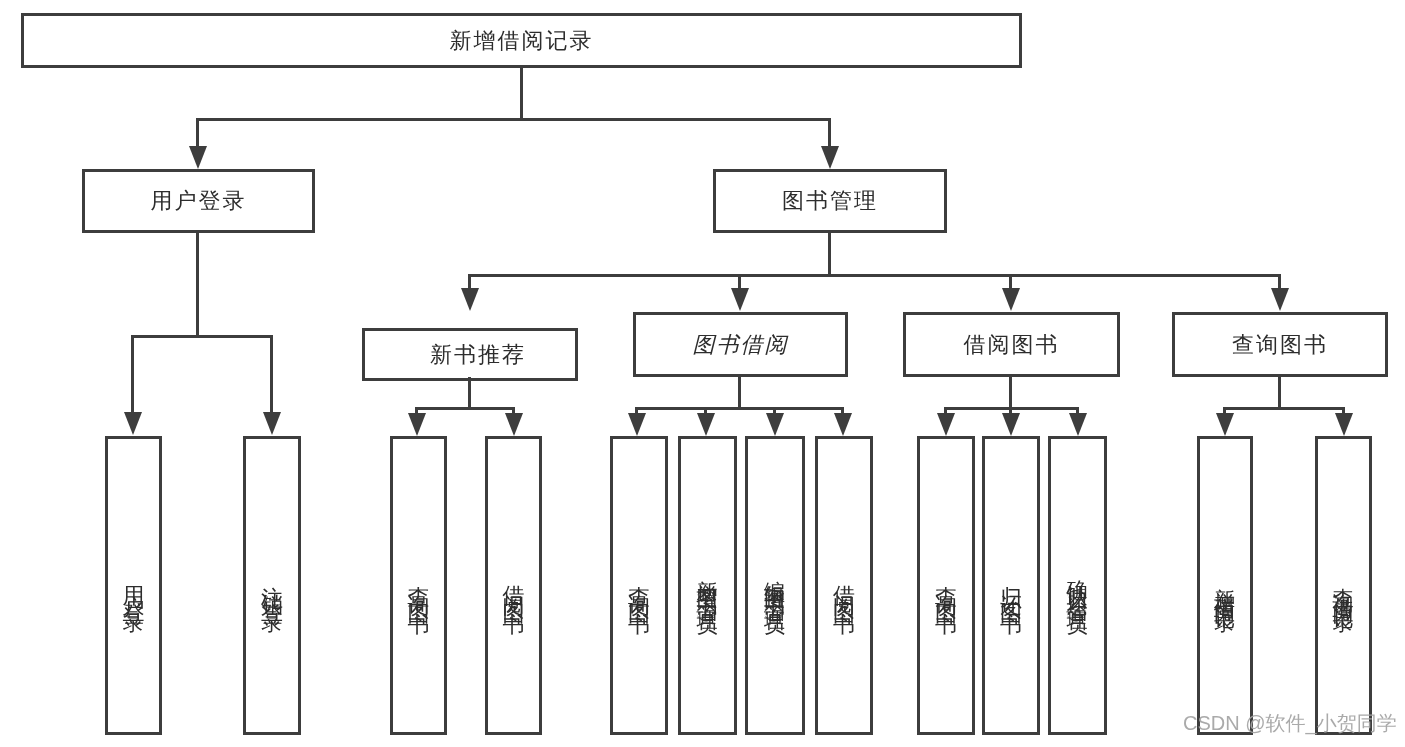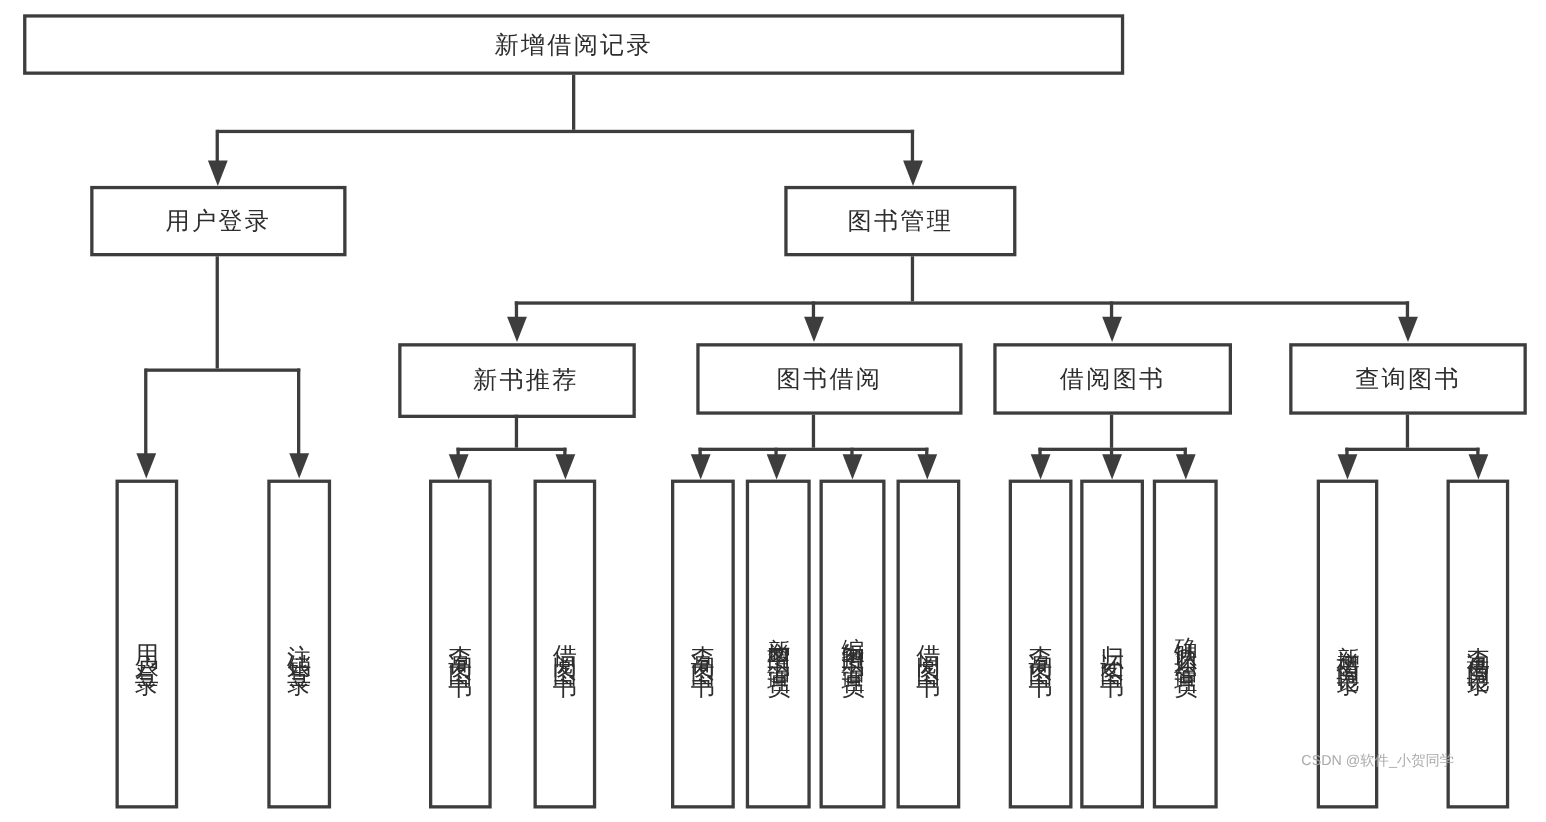--- a/index.html
+++ b/index.html
@@ -20,44 +20,44 @@
   .vnode.long{letter-spacing:5px;font-size:21px;}
   .hline,.vline{position:absolute;background:#3d3d3d;}
   .hline{height:3px;}
   .vline{width:3px;}
   .arrow{
     position:absolute;width:0;height:0;
     border-left:9px solid transparent;border-right:9px solid transparent;
     border-top:23px solid #3d3d3d;
   }
   .watermark{
-    position:absolute;left:1183px;top:682px;width:222px;
-    color:rgba(163,163,163,0.92);font-size:13px;white-space:nowrap;z-index:5;
+    position:absolute;left:1183px;top:710px;width:222px;
+    color:rgba(163,163,163,0.92);font-size:20px;white-space:nowrap;z-index:5;
   }
 </style>
 </head>
 <body>
 
 <div class="canvas">
 
   <div class="node" style="left:21px;top:13px;width:1001px;height:55px;">
     <span>新增借阅记录</span>
   </div>
 
   <div class="node" style="left:82px;top:169px;width:233px;height:64px;">
     <span>用户登录</span>
   </div>
-  <div class="node" style="left:713px;top:169px;width:211px;height:64px;">
+  <div class="node" style="left:713px;top:169px;width:234px;height:64px;">
     <span>图书管理</span>
   </div>
 
-  <div class="node" style="left:362px;top:312px;width:216px;height:68px;padding-left:16px;">
+  <div class="node" style="left:362px;top:328px;width:216px;height:53px;padding-left:16px;">
     <span>新书推荐</span>
   </div>
-  <div class="node" style="left:633px;top:312px;width:242px;height:65px;">
+  <div class="node" style="left:633px;top:312px;width:215px;height:65px;font-style:italic;">
     <span>图书借阅</span>
   </div>
   <div class="node" style="left:903px;top:312px;width:217px;height:65px;">
     <span>借阅图书</span>
   </div>
   <div class="node" style="left:1172px;top:312px;width:216px;height:65px;">
     <span>查询图书</span>
   </div>
 
   <div class="node vnode" style="left:105px;top:436px;width:57px;height:299px;">

